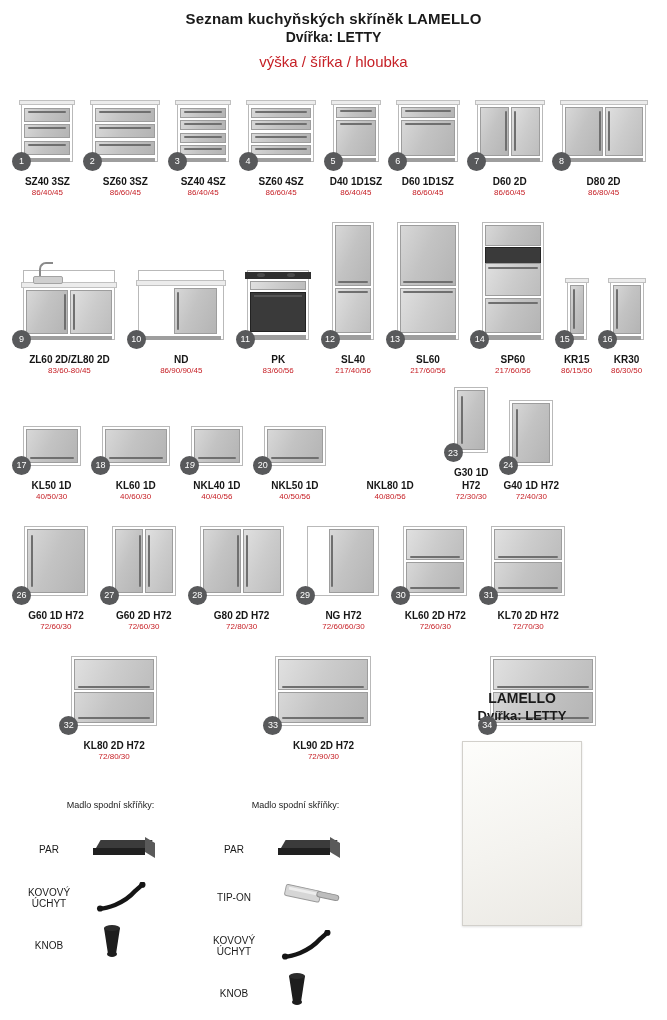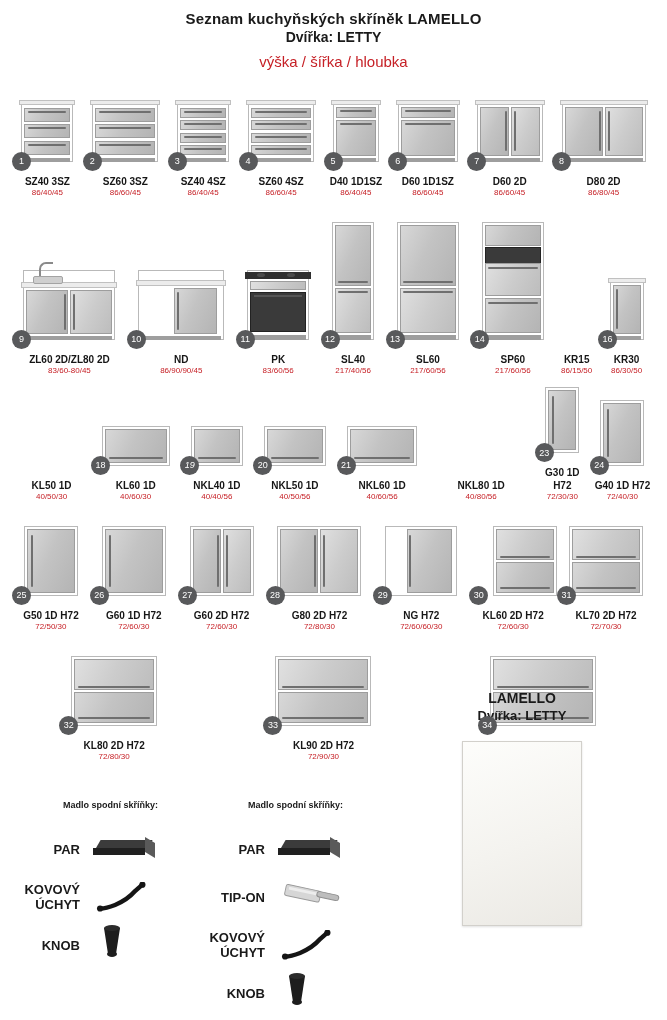--- a/index.html
+++ b/index.html
@@ -153,36 +153,36 @@
     box-shadow: 0 1px 2px rgba(0,0,0,.12);
   }
 
   
   .legend {
     position: absolute;
     left: 18px;
     top: 800px;
     width: 370px;
   }
-  .legend-cols { display: flex; font-weight: bold; }
+  .legend-cols { display: flex; }
   .legend-col { width: 185px; }
   .legend-head {
     font-size: 9px;
     margin-bottom: 16px;
     text-align: center;
   }
   .legend-item {
     display: flex;
     align-items: center;
     height: 48px;
   }
   .legend-label {
     width: 72px;
-    font-size: 13px;
-    text-align: right;
+    font-size: 10px;
+    text-align: center;
     padding-right: 10px;
     line-height: 1.15;
   }
   .legend-art { position: relative; width: 100px; height: 44px; }
 
   
   .par-handle-top {
     position: absolute; left: 8px; top: 12px;
     width: 52px; height: 9px;
     background: #3b3b3b;
@@ -481,20 +481,30 @@
               <div class="plinth" style="left:3px;bottom:0;width:56px;height:5px"></div>
             </div>
             <div class="badge" style="left: 0px;">14</div>
           </div>
           <div class="caption">
             <div class="cap-name">SP60</div>
             <div class="cap-dim">217/60/56</div>
           </div>
         </div>
         <div class="cell" style="width: 42.875px;">
+          <div class="artwrap" style="height: 118px;">
+            <div class="cab" style="width: 20px; height: 62px;">
+              <div class="body"></div>
+              <div class="top-slab" style="left:-2px;top:0;width:24px;height:5px"></div>
+              <div class="front" style="left:3px;top:7px;width:14px;height:49px"></div>
+              <div class="vhandle" style="left:6px;top:11px;height:40px"></div>
+              <div class="plinth" style="left:3px;bottom:0;width:14px;height:4px"></div>
+            </div>
+            <div class="badge" style="left: 0px;">15</div>
+          </div>
           <div class="caption">
             <div class="cap-name">KR15</div>
             <div class="cap-dim">86/15/50</div>
           </div>
         </div>
         <div class="cell" style="width: 56.875px;">
           <div class="artwrap" style="height: 118px;">
             <div class="cab" style="width: 34px; height: 62px;">
               <div class="body"></div>
               <div class="top-slab" style="left:-2px;top:0;width:38px;height:5px"></div>
@@ -505,20 +515,28 @@
             <div class="badge" style="left: 0px;">16</div>
           </div>
           <div class="caption">
             <div class="cap-name">KR30</div>
             <div class="cap-dim">86/30/50</div>
           </div>
         </div>
       </div>
       <div class="row" style="height: 118px; margin-top: 8px;">
         <div class="cell" style="width: 79.125px;">
+          <div class="artwrap" style="height: 66px;">
+            <div class="cab" style="width: 58px; height: 40px;">
+              <div class="body"></div>
+              <div class="front" style="left:3px;top:3px;width:52px;height:34px"></div>
+              <div class="handle" style="left:7px;bottom:7px;width:44px"></div>
+            </div>
+            <div class="badge" style="left: 0px;">17</div>
+          </div>
           <div class="caption">
             <div class="cap-name">KL50 1D</div>
             <div class="cap-dim">40/50/30</div>
           </div>
         </div>
         <div class="cell" style="width: 89.125px;">
           <div class="artwrap" style="height: 66px;">
             <div class="cab" style="width: 68px; height: 40px;">
               <div class="body"></div>
               <div class="front" style="left:3px;top:3px;width:62px;height:34px"></div>
@@ -552,34 +570,20 @@
               <div class="front" style="left:3px;top:3px;width:56px;height:34px"></div>
               <div class="handle" style="left:7px;bottom:7px;width:48px"></div>
             </div>
             <div class="badge" style="left: 0px;">20</div>
           </div>
           <div class="caption">
             <div class="cap-name">NKL50 1D</div>
             <div class="cap-dim">40/50/56</div>
           </div>
         </div>
-        <div class="cell" style="width: 91.125px;">
-          <div class="artwrap" style="height: 66px;">
-            <div class="cab" style="width: 70px; height: 40px;">
-              <div class="body"></div>
-              <div class="front" style="left:3px;top:3px;width:64px;height:34px"></div>
-              <div class="handle" style="left:7px;bottom:7px;width:56px"></div>
-            </div>
-            <div class="badge" style="left: 0px;">21</div>
-          </div>
-          <div class="caption">
-            <div class="cap-name">NKL60 1D</div>
-            <div class="cap-dim">40/60/56</div>
-          </div>
-        </div>
         <div class="cell" style="width: 107.125px;">
           <div class="caption">
             <div class="cap-name">NKL80 1D</div>
             <div class="cap-dim">40/80/56</div>
           </div>
         </div>
         <div class="cell" style="width: 55.125px; align-items: flex-end;">
           <div class="artwrap" style="height: 66px;">
             <div class="cab" style="width: 34px; height: 66px;">
               <div class="body"></div>
@@ -602,34 +606,20 @@
             </div>
             <div class="badge" style="left: 0px;">24</div>
           </div>
           <div class="caption">
             <div class="cap-name">G40 1D H72</div>
             <div class="cap-dim">72/40/30</div>
           </div>
         </div>
       </div>
       <div class="row" style="height: 122px; margin-top: 8px;">
-        <div class="cell" style="width: 77.8571px;">
-          <div class="artwrap" style="height: 70px;">
-            <div class="cab" style="width: 54px; height: 70px;">
-              <div class="body"></div>
-              <div class="front" style="left:3px;top:3px;width:48px;height:64px"></div>
-              <div class="vhandle" style="left:7px;top:9px;height:52px"></div>
-            </div>
-            <div class="badge" style="left: 0px;">25</div>
-          </div>
-          <div class="caption">
-            <div class="cap-name">G50 1D H72</div>
-            <div class="cap-dim">72/50/30</div>
-          </div>
-        </div>
         <div class="cell" style="width: 87.8571px;">
           <div class="artwrap" style="height: 70px;">
             <div class="cab" style="width: 64px; height: 70px;">
               <div class="body"></div>
               <div class="front" style="left:3px;top:3px;width:58px;height:64px"></div>
               <div class="vhandle" style="left:7px;top:9px;height:52px"></div>
             </div>
             <div class="badge" style="left: 0px;">26</div>
           </div>
           <div class="caption">
@@ -677,21 +667,21 @@
               <div class="vhandle" style="left:24px;top:9px;height:52px"></div>
             </div>
             <div class="badge" style="left: 0px;">29</div>
           </div>
           <div class="caption">
             <div class="cap-name">NG H72</div>
             <div class="cap-dim">72/60/60/30</div>
           </div>
         </div>
         <div class="cell" style="width: 87.8571px;">
-          <div class="artwrap" style="height: 70px; justify-content: flex-end;">
+          <div class="artwrap" style="height: 70px;">
             <div class="cab" style="width: 64px; height: 70px;">
               <div class="body"></div>
               <div class="front lighter" style="left:3px;top:3px;width:58px;height:31px"></div>
               <div class="front" style="left:3px;top:36px;width:58px;height:31px"></div>
               <div class="handle" style="left:7px;top:30px;width:50px"></div>
               <div class="handle" style="left:7px;bottom:7px;width:50px"></div>
             </div>
             <div class="badge" style="left: 0px;">30</div>
           </div>
           <div class="caption">

